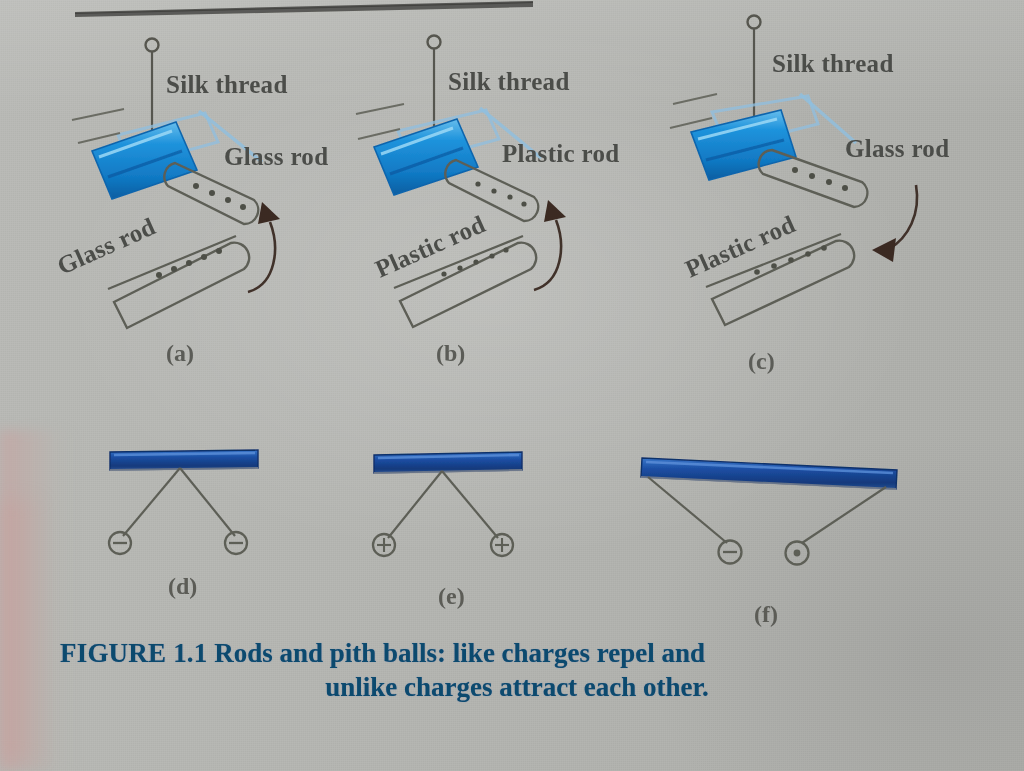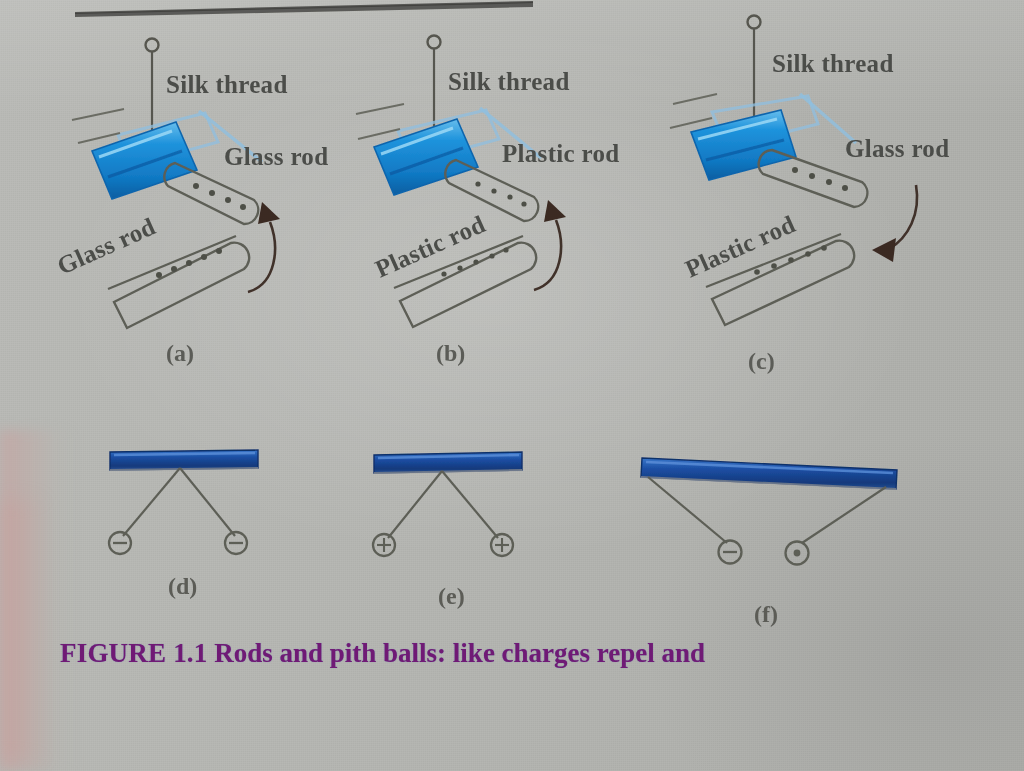--- a/index.html
+++ b/index.html
@@ -61,21 +61,21 @@
   }
   .panel-lbl{
     fill:#5b5c57;
     font-size:24px;
     font-weight:700;
     font-family:"Liberation Serif", serif;
   }
   .cap{
     position:absolute;
     left:52px;top:637px;width:930px;
-    color:#701a75;
+    color:#0c4a6e;
     font-size:27px;
     line-height:1.25;
     font-family:"Liberation Serif", serif;
     font-weight:700;
     text-align:center;
     text-shadow:0 0 1px rgba(43,73,168,.45);
   }
   .cap .figno{font-weight:900;letter-spacing:.2px;}
   .cap .captext{font-weight:700;}
   .cap-line1{display:block;text-align:left;padding-left:8px;}
@@ -315,14 +315,15 @@
   </svg>
 
   <div class="left-smudge"></div>
   <div class="left-smudge2"></div>
 
   <div class="cap">
     <span class="cap-line1">
       <span class="figno">FIGURE 1.1</span>
       <span class="captext">Rods and pith balls: like charges repel and</span>
     </span>
+    <span class="cap-line2">unlike charges attract each other.</span>
   </div>
 </div>
 
 </body></html>

